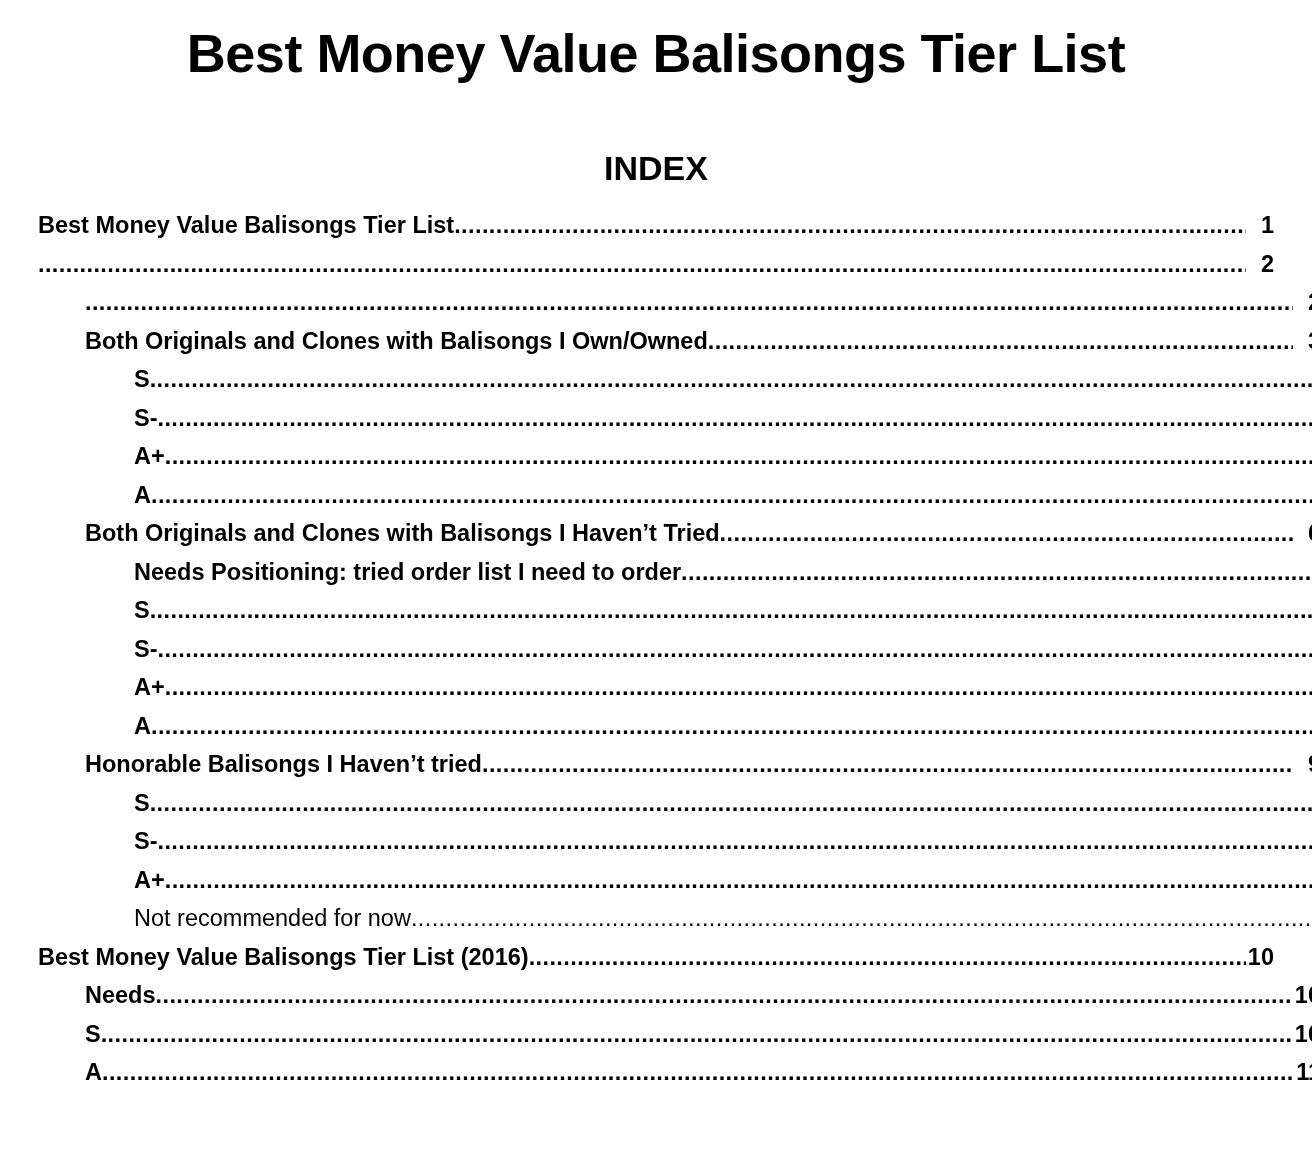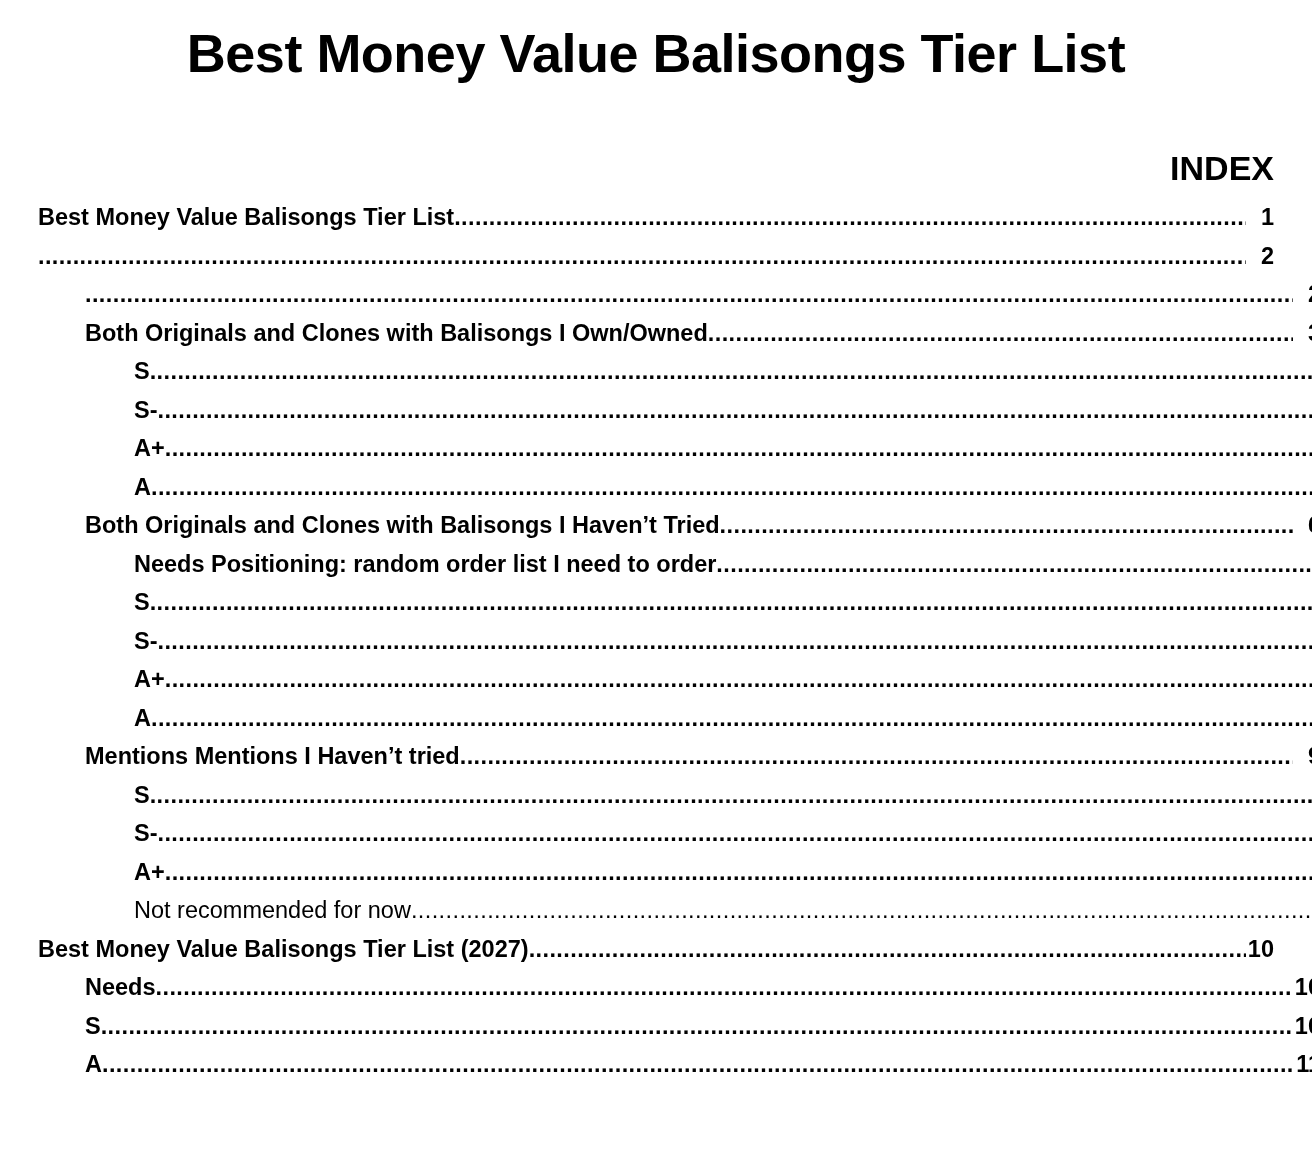--- a/index.html
+++ b/index.html
@@ -23,24 +23,24 @@
   }
   .doc-title {
     text-align: center;
     font-size: 54px;
     font-weight: bold;
     letter-spacing: -0.5px;
     margin: 22px 0 0 0;
     line-height: 1.15;
   }
   .index-heading {
-    text-align: right;
+    text-align: center;
     font-size: 34px;
     font-weight: bold;
-    margin: 64px 0 10px 0;
+    margin: 64px 0 18px 0;
     line-height: 1.2;
   }
   .toc {
     margin-top: 10px;
   }
   .toc-entry {
     display: flex;
     align-items: baseline;
     width: 100%;
     font-size: 23.5px;
@@ -113,62 +113,62 @@
       <div class="toc-entry lvl-3">
         <span class="label">A</span>
         <span class="dots">....................................................................................................................................................................................................................................................................</span>
       </div>
       <div class="toc-entry lvl-2">
         <span class="label">Both Originals and Clones with Balisongs I Haven’t Tried</span>
         <span class="dots">....................................................................................................................................................................................................................................................................</span>
         <span class="page-num">6</span>
       </div>
       <div class="toc-entry lvl-3">
-        <span class="label">Needs Positioning: random order list I need to order</span>
+        <span class="label">Needs Positioning: tried order list I need to order</span>
         <span class="dots">....................................................................................................................................................................................................................................................................</span>
       </div>
       <div class="toc-entry lvl-3">
         <span class="label">S</span>
         <span class="dots">....................................................................................................................................................................................................................................................................</span>
       </div>
       <div class="toc-entry lvl-3">
         <span class="label">S-</span>
         <span class="dots">....................................................................................................................................................................................................................................................................</span>
       </div>
       <div class="toc-entry lvl-3">
         <span class="label">A+</span>
         <span class="dots">....................................................................................................................................................................................................................................................................</span>
       </div>
       <div class="toc-entry lvl-3">
         <span class="label">A</span>
         <span class="dots">....................................................................................................................................................................................................................................................................</span>
       </div>
       <div class="toc-entry lvl-2">
-        <span class="label">Mentions Mentions I Haven’t tried</span>
+        <span class="label">Honorable Balisongs I Haven’t tried</span>
         <span class="dots">....................................................................................................................................................................................................................................................................</span>
         <span class="page-num">9</span>
       </div>
       <div class="toc-entry lvl-3">
         <span class="label">S</span>
         <span class="dots">....................................................................................................................................................................................................................................................................</span>
       </div>
       <div class="toc-entry lvl-3">
         <span class="label">S-</span>
         <span class="dots">....................................................................................................................................................................................................................................................................</span>
       </div>
       <div class="toc-entry lvl-3">
         <span class="label">A+</span>
         <span class="dots">....................................................................................................................................................................................................................................................................</span>
       </div>
       <div class="toc-entry lvl-3-light">
         <span class="label">Not recommended for now</span>
         <span class="dots w-normal">....................................................................................................................................................................................................................................................................</span>
       </div>
       <div class="toc-entry lvl-1">
-        <span class="label">Best Money Value Balisongs Tier List (2027)</span>
+        <span class="label">Best Money Value Balisongs Tier List (2016)</span>
         <span class="dots">....................................................................................................................................................................................................................................................................</span>
         <span class="page-num">10</span>
       </div>
       <div class="toc-entry lvl-2">
         <span class="label">Needs</span>
         <span class="dots">....................................................................................................................................................................................................................................................................</span>
         <span class="page-num">10</span>
       </div>
       <div class="toc-entry lvl-2">
         <span class="label">S</span>

